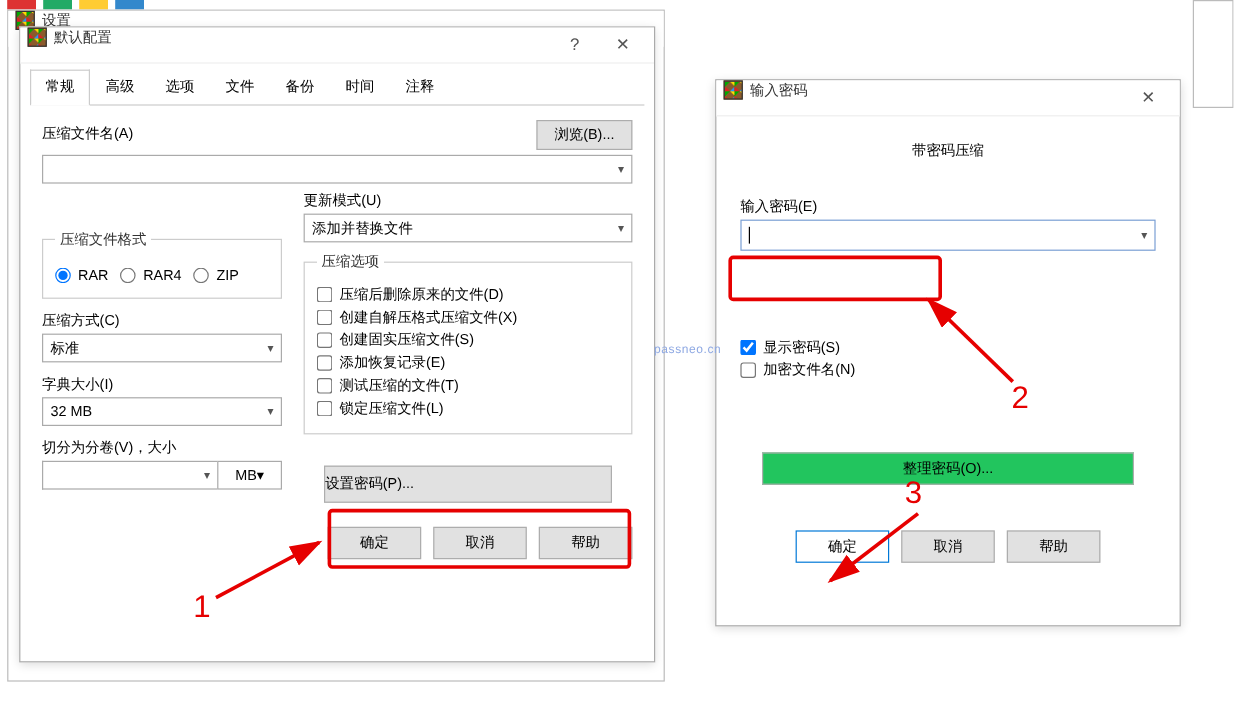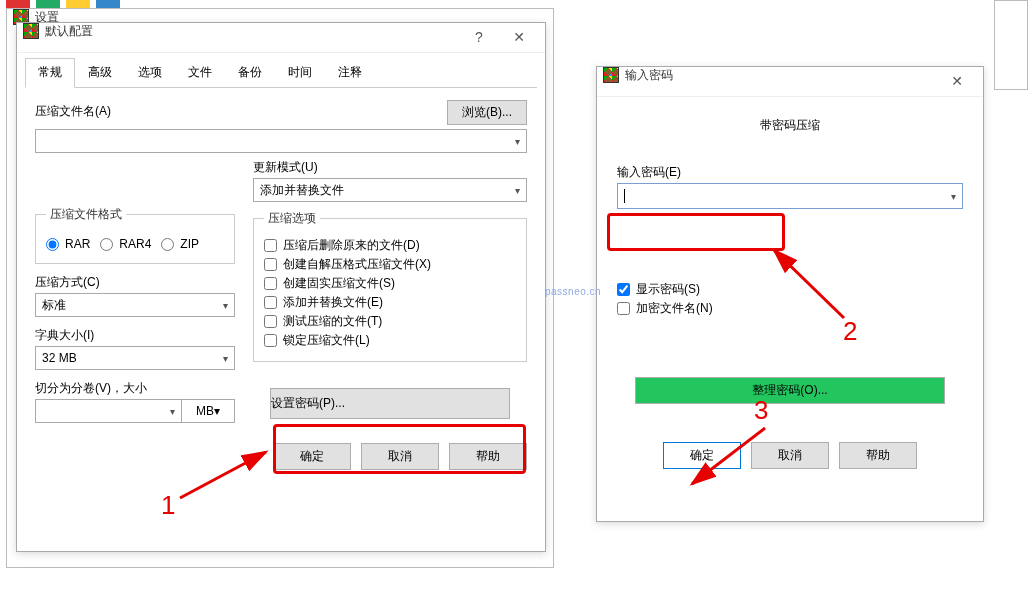--- a/index.html
+++ b/index.html
@@ -186,21 +186,21 @@
       <div class="btn">浏览(B)...</div>
     </div>
     <div class="combo" style="margin-top:4px;">
       <span></span>
       <span class="chev">▾</span>
     </div>
 
     <div class="cols">
 
       <div class="colL">
-        <fieldset style="margin-top:47px;">
+        <fieldset style="margin-top:32px;">
           <legend>压缩文件格式</legend>
           <div class="radio-row">
             <label class="check-row">
                 <input type="radio" name="fmt" checked="" style="">
                 <span>RAR</span>
               </label>
             <label class="check-row">
                 <input type="radio" name="fmt" style="">
                 <span>RAR4</span>
               </label>
@@ -260,21 +260,21 @@
           <label class="check-row">
               <input type="checkbox" style="">
               <span>创建自解压格式压缩文件(X)</span>
             </label>
           <label class="check-row">
               <input type="checkbox" style="">
               <span>创建固实压缩文件(S)</span>
             </label>
           <label class="check-row">
               <input type="checkbox" style="">
-              <span>添加并替换文件(E)</span>
+              <span>添加恢复记录(E)</span>
             </label>
           <label class="check-row">
               <input type="checkbox" style="">
               <span>测试压缩的文件(T)</span>
             </label>
           <label class="check-row">
               <input type="checkbox" style="">
               <span>锁定压缩文件(L)</span>
             </label>
         </fieldset>

